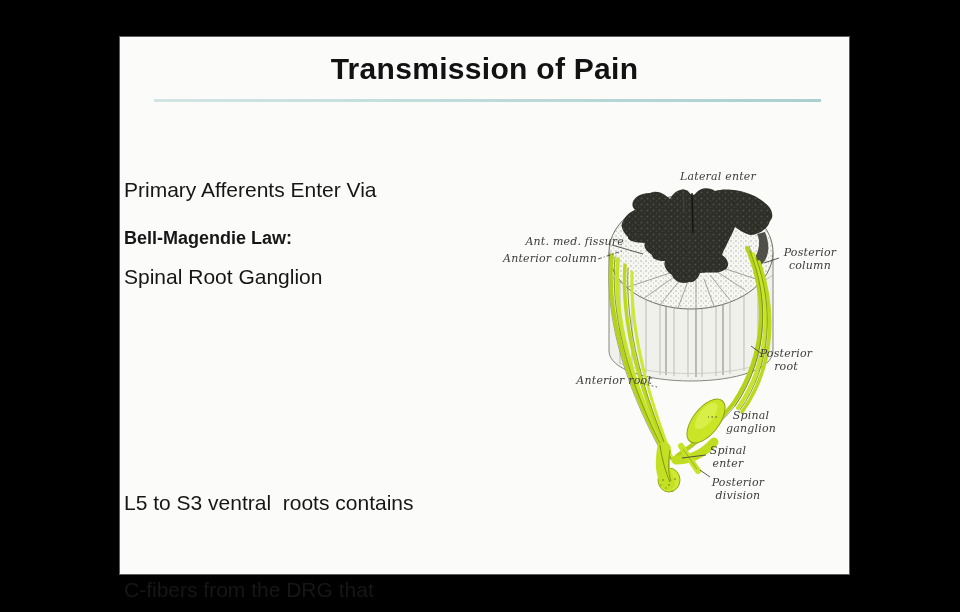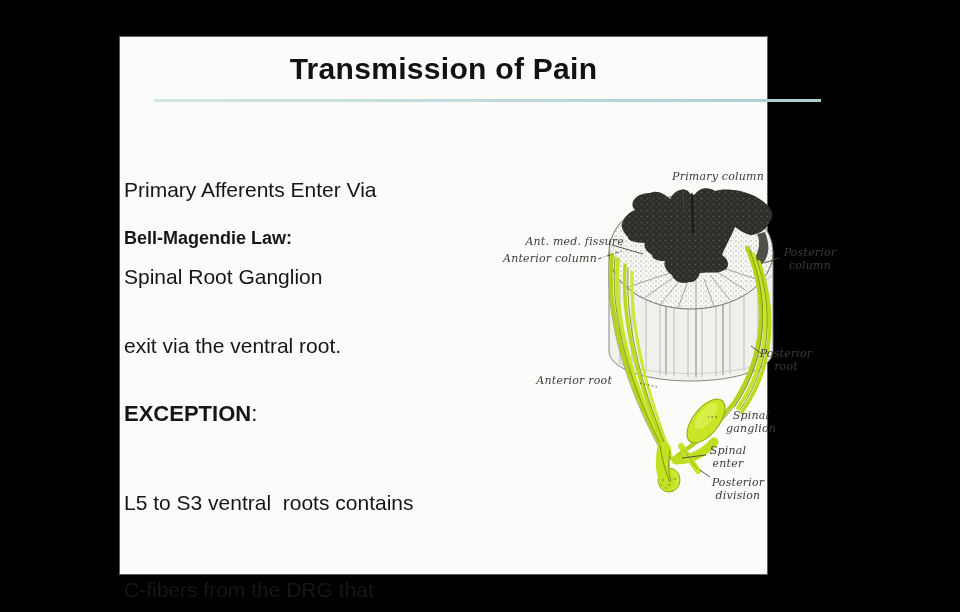--- a/index.html
+++ b/index.html
@@ -1,21 +1,21 @@
 <!DOCTYPE html>
 <html><head>
 <meta charset="utf-8">
 <style>
   html,body{margin:0;padding:0;}
   body{
     width:960px;height:612px;background:#000;position:relative;
     overflow:hidden;font-family:"Liberation Sans",sans-serif;
   }
   .slide{
-    position:absolute;left:120px;top:37px;width:647px;height:537px;
+    position:absolute;left:120px;top:37px;width:729px;height:537px;
     background:#fbfbfa;box-shadow:0 0 0 1px #5d5d5d;
   }
   .slide-title{
     position:absolute;top:15px;left:0;width:100%;text-align:center;
     font-size:30px;font-weight:bold;color:#121212;letter-spacing:.3px;
   }
   .divider{
     position:absolute;top:62px;left:34px;width:667px;height:3px;
     background:linear-gradient(to right,#d2e5e5,#a9cfcf);
   }
@@ -34,45 +34,43 @@
   .fig-label{
     position:absolute;font-family:"DejaVu Serif",serif;font-style:italic;
     font-size:11px;line-height:12.5px;color:#3c3c38;text-align:center;
     white-space:nowrap;letter-spacing:.2px;
   }
   .lbl-lateral{left:598px;top:134px;transform:translateX(-50%);}
   .lbl-fissure{left:504px;top:199px;transform:translateX(-100%);}
   .lbl-antcol{left:477px;top:216px;transform:translateX(-100%);}
   .lbl-postcol{left:690px;top:210px;transform:translateX(-50%);}
   .lbl-postroot{left:666px;top:311px;transform:translateX(-50%);}
-  .lbl-antroot{left:492px;top:338px;transform:translateX(-100%);}
+  .lbl-antroot{left:532px;top:338px;transform:translateX(-100%);}
   .lbl-ganglion{left:631px;top:373px;transform:translateX(-50%);}
   .lbl-nerve{left:608px;top:408px;transform:translateX(-50%);}
   .lbl-division{left:618px;top:440px;transform:translateX(-50%);}
 </style>
 </head>
 <body>
 
 <div class="slide">
 
   <div class="slide-title">Transmission of Pain</div>
   <div class="divider"></div>
 
   <div class="textcol intro">
     <div>Primary Afferents Enter Via</div>
     <div>Spinal Root Ganglion</div>
   </div>
 
   <div class="textcol law-heading">Bell-Magendie Law:</div>
 
   <div class="textcol law-body">
-    <div>exit via the ventral root.</div>
-  </div>
-
-  <div class="textcol exc-heading"><span>EXCEPTION</span><span class="colon">:</span></div>
+  </div>
+
 
   <div class="textcol exc-body">
     <div>L5 to S3 ventral  roots contains</div>
     <div>C-fibers from the DRG that</div>
     
     
   </div>
 
   <div class="figure">
 
@@ -194,21 +192,21 @@
         <path d="M138,104 L162,96" stroke-dasharray="4 2 1 2"></path>
         <path d="M319,103 L304,108"></path>
         <path d="M302,199 L291,191"></path>
         <path d="M180,228 L197,232" stroke-dasharray="1.6 2.4"></path>
         <path d="M257,262 L248,262" stroke-dasharray="1.6 2.4"></path>
         <path d="M246,300 L222,303"></path>
         <path d="M250,322 L240,315"></path>
       </g>
     </svg>
 
-    <div class="fig-label lbl-lateral">Primary column</div>
+    <div class="fig-label lbl-lateral">Lateral enter</div>
     <div class="fig-label lbl-fissure">Ant. med. fissure</div>
     <div class="fig-label lbl-antcol">Anterior column</div>
     <div class="fig-label lbl-postcol">
       <div>Posterior</div>
       <div>column</div>
     </div>
     <div class="fig-label lbl-postroot">
       <div>Posterior</div>
       <div>root</div>
     </div>

